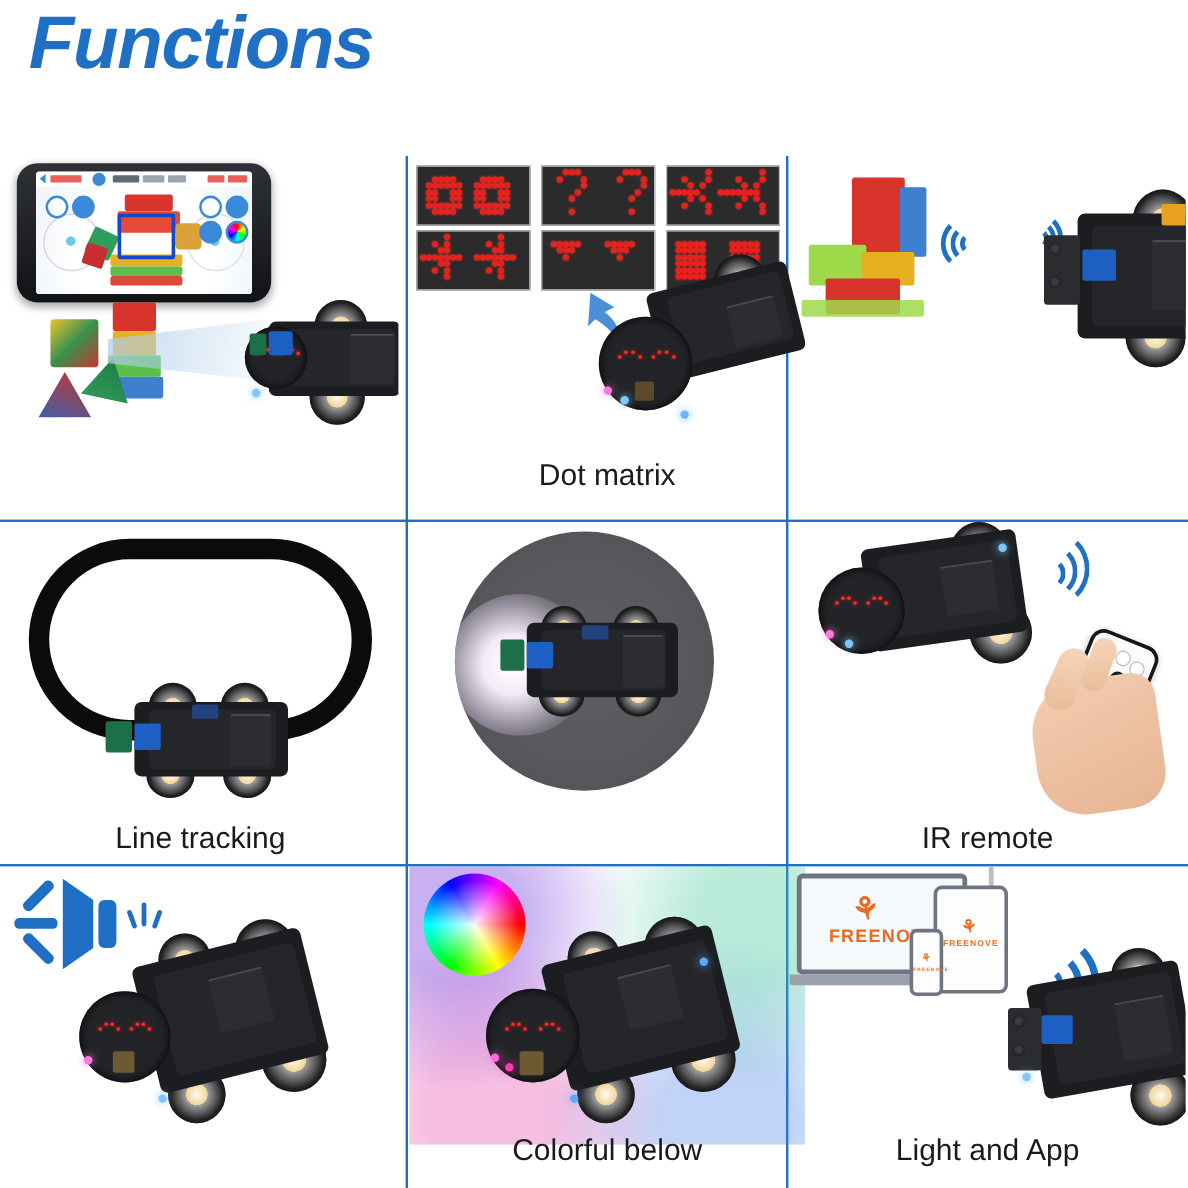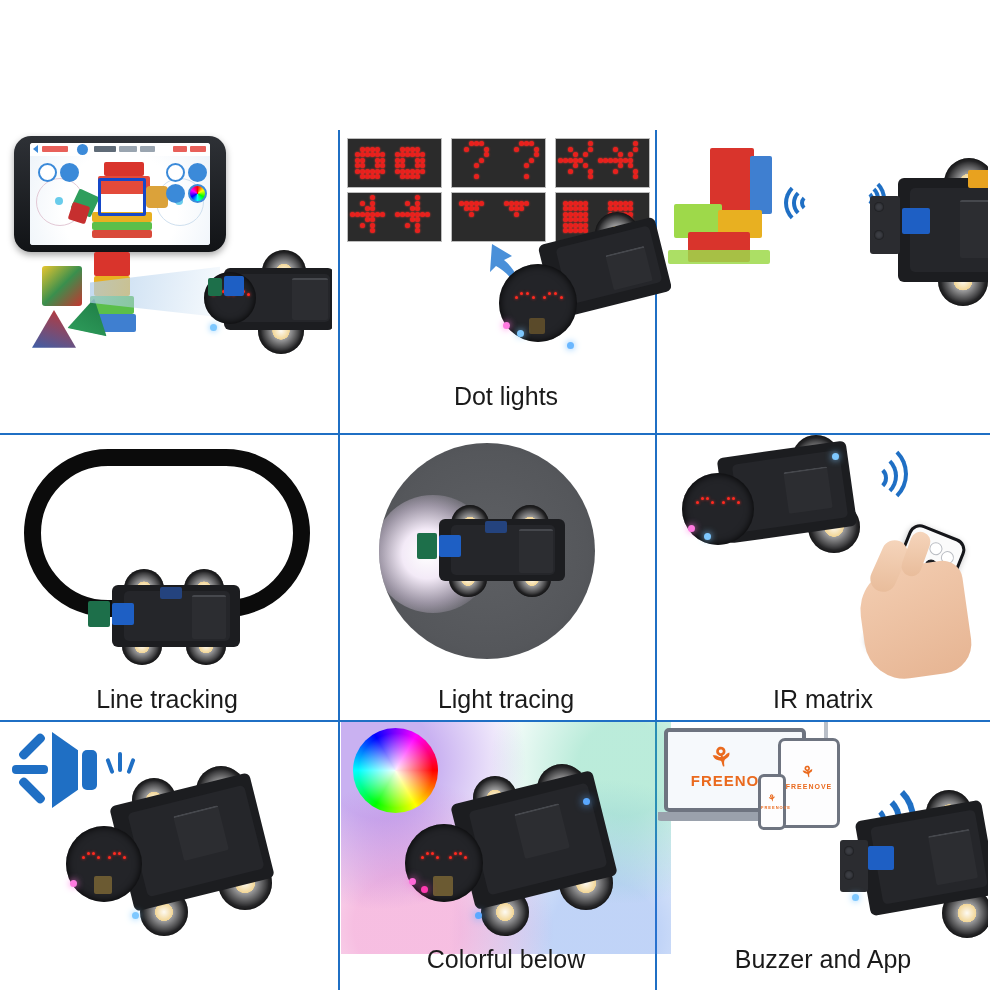--- a/index.html
+++ b/index.html
@@ -126,20 +126,21 @@
   .remote .btn.red{background:#e01d20;border-color:#a31316;}
   .hand{position:absolute;left:14px;top:86px;width:106px;height:112px;
         background:linear-gradient(160deg,#f3cdb1,#e6b492);border-radius:44px 20px 30px 40px;transform:rotate(-8deg);}
   .finger{position:absolute;background:linear-gradient(160deg,#f6d6bd,#e8bb99);border-radius:18px;}
 </style>
 </head>
 <body>
 
 <div class="page">
 
+  <div class="title">Functions</div>
 
   <div class="grid">
 
     <div class="vline" style="left:338px"></div>
     <div class="vline" style="left:655px"></div>
     <div class="hline" style="top:303px"></div>
     <div class="hline" style="top:590px"></div>
 
     <div class="cell" style="left:2px;top:2px">
       <div class="art">
@@ -473,21 +474,21 @@
               <i style="left:11px;top:0"></i>
               <i style="left:17px;top:4px"></i>
           </div>
           <div style="position:absolute;left:38px;top:108px;width:16px;height:16px;background:#5a4a2a;border-radius:2px"></div>
           <div class="led-w" style="left:12px;top:112px;background:#ff7ae0;box-shadow:0 0 7px #ff7ae0"></div>
           <div class="led-w" style="left:26px;top:120px;background:#7ec8ff;box-shadow:0 0 7px #7ec8ff"></div>
           <div class="led-w" style="left:76px;top:132px;background:#6ab7ff;box-shadow:0 0 7px #6ab7ff"></div>
           <div class="batt" style="left:118px;top:40px;width:40px;height:34px;transform:rotate(-14deg)"></div>
         </div>
       </div>
-      <div class="caption">Dot lights</div>
+      <div class="caption">Dot matrix</div>
     </div>
 
     <div class="cell" style="left:658px;top:2px">
       <div class="art">
         <div class="brick" style="left:52px;top:16px;width:44px;height:62px;background:#d9342c"></div>
         <div class="brick" style="left:92px;top:24px;width:22px;height:58px;background:#3f7fd0"></div>
         <div class="brick" style="left:16px;top:72px;width:48px;height:34px;background:#9ed94a"></div>
         <div class="brick" style="left:60px;top:78px;width:44px;height:28px;background:#e8b021"></div>
         <div class="brick" style="left:30px;top:100px;width:62px;height:30px;background:#d9342c"></div>
         <div class="brick" style="left:10px;top:118px;width:102px;height:14px;background:#9ed94a;opacity:.85"></div>
@@ -549,21 +550,20 @@
           <div class="wheel" style="left:32px;top:56px;width:38px;height:36px"></div>
           <div class="wheel" style="left:96px;top:56px;width:38px;height:36px"></div>
           <div class="body" style="left:22px;top:14px;width:126px;height:62px"></div>
           <div class="deck" style="left:34px;top:20px;width:104px;height:50px"></div>
           <div class="cam" style="left:0;top:28px;width:20px;height:26px"></div>
           <div class="servo" style="left:22px;top:30px;width:22px;height:22px"></div>
           <div class="batt" style="left:102px;top:24px;width:34px;height:42px"></div>
           <div class="brick" style="left:68px;top:16px;width:22px;height:12px;background:#24437e;border-radius:2px"></div>
         </div>
       </div>
-      <div class="caption">Light tracing</div>
     </div>
 
     <div class="cell" style="left:658px;top:305px">
       <div class="art" style="height:255px">
         <div class="car" style="left:24px;top:0;width:220px;height:150px">
           <div class="wheel" style="left:110px;top:0;width:48px;height:48px"></div>
           <div class="wheel" style="left:126px;top:66px;width:52px;height:52px"></div>
           <div class="body" style="left:40px;top:14px;width:130px;height:86px;transform:rotate(-8deg)"></div>
           <div class="deck" style="left:54px;top:22px;width:108px;height:68px;transform:rotate(-8deg)"></div>
           <div class="face" style="left:0;top:38px;width:72px;height:72px"></div>
@@ -610,21 +610,21 @@
             <div class="btn" style="left:38px;top:84px"></div>
             <div class="btn" style="left:6px;top:102px"></div>
             <div class="btn" style="left:22px;top:100px"></div>
             <div class="btn" style="left:38px;top:102px"></div>
           </div>
           <div class="hand"></div>
           <div class="finger" style="left:28px;top:60px;width:26px;height:54px;transform:rotate(24deg)"></div>
           <div class="finger" style="left:58px;top:52px;width:20px;height:46px;transform:rotate(20deg)"></div>
         </div>
       </div>
-      <div class="caption">IR matrix</div>
+      <div class="caption">IR remote</div>
     </div>
 
     <div class="cell" style="left:2px;top:592px;height:268px">
       <div class="art">
         <div class="buzz">
           <div class="horn"></div>
           <div class="cap"></div>
           <div class="ray" style="left:4px;top:14px;width:32px;height:9px;transform:rotate(-45deg)"></div>
           <div class="ray" style="left:0;top:37px;width:36px;height:9px"></div>
           <div class="ray" style="left:4px;top:58px;width:32px;height:9px;transform:rotate(45deg)"></div>
@@ -731,17 +731,17 @@
           <div class="deck" style="left:36px;top:30px;width:106px;height:78px;transform:rotate(-10deg)"></div>
           <div class="son" style="left:0;top:52px;width:28px;height:52px">
             <b style="left:4px;top:6px"></b>
               <b style="left:4px;top:30px"></b>
           </div>
           <div class="servo" style="left:28px;top:58px;width:26px;height:24px"></div>
           <div class="batt" style="left:92px;top:44px;width:42px;height:48px;transform:rotate(-10deg)"></div>
           <div class="led-w" style="left:12px;top:106px;background:#7ec8ff;box-shadow:0 0 7px #7ec8ff"></div>
         </div>
       </div>
-      <div class="caption" style="bottom:18px">Buzzer and App</div>
+      <div class="caption" style="bottom:18px">Light and App</div>
     </div>
 
   </div>
 </div>
 
 </body></html>

